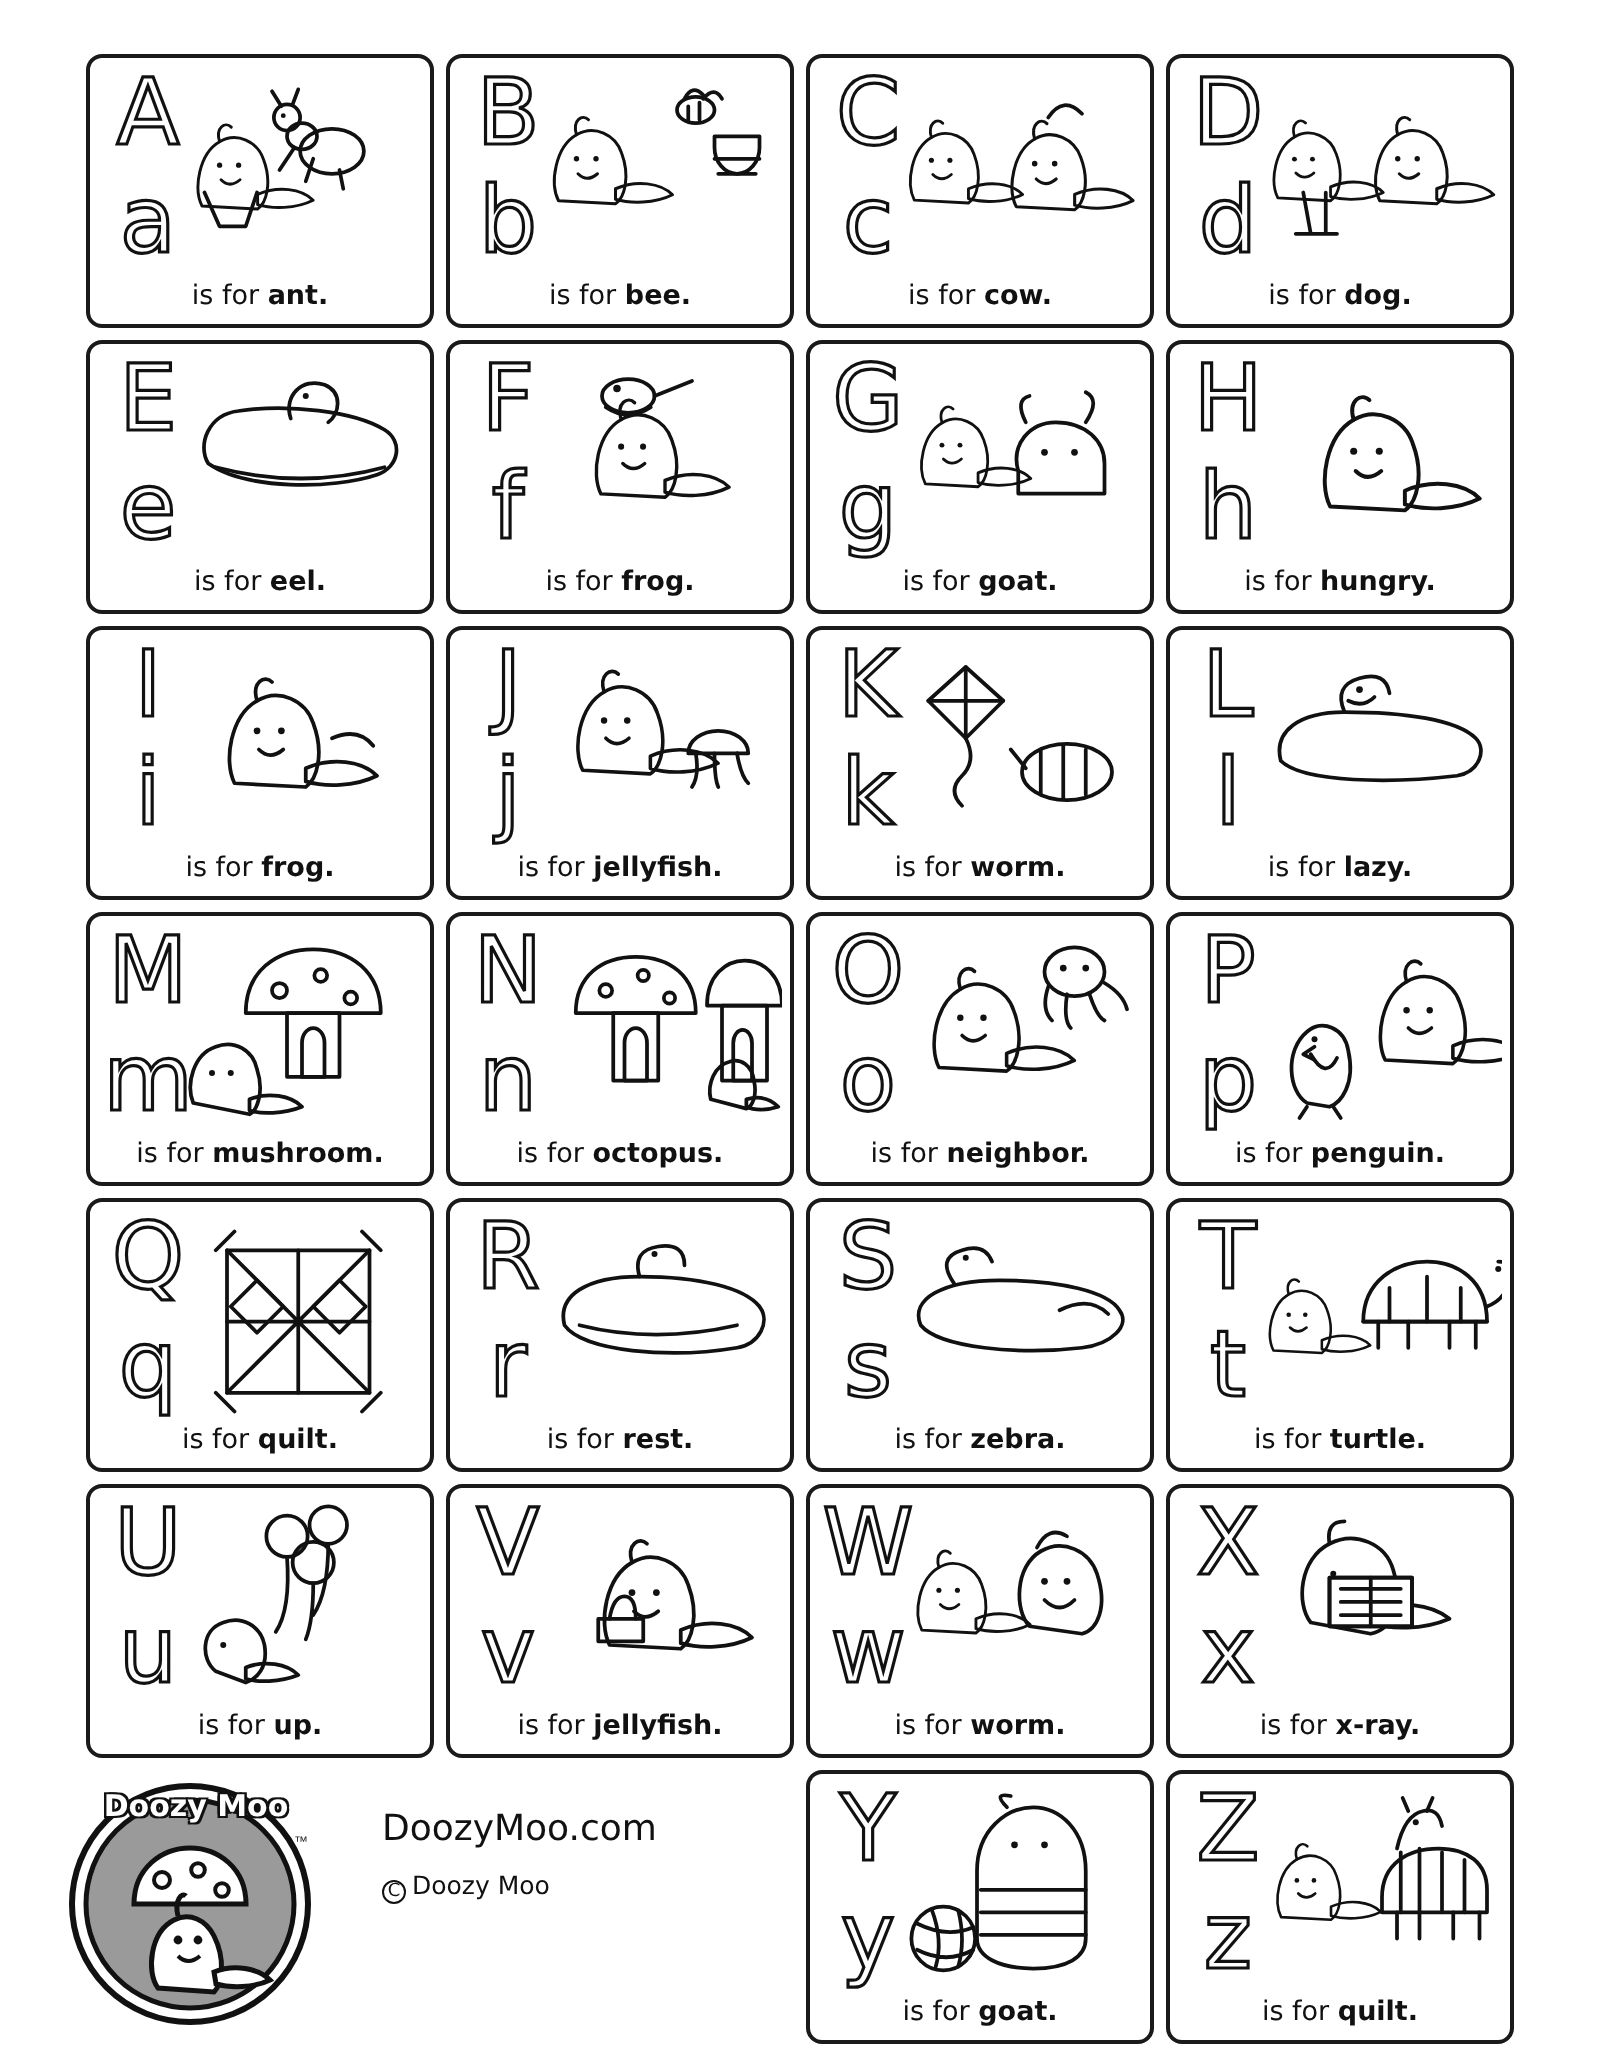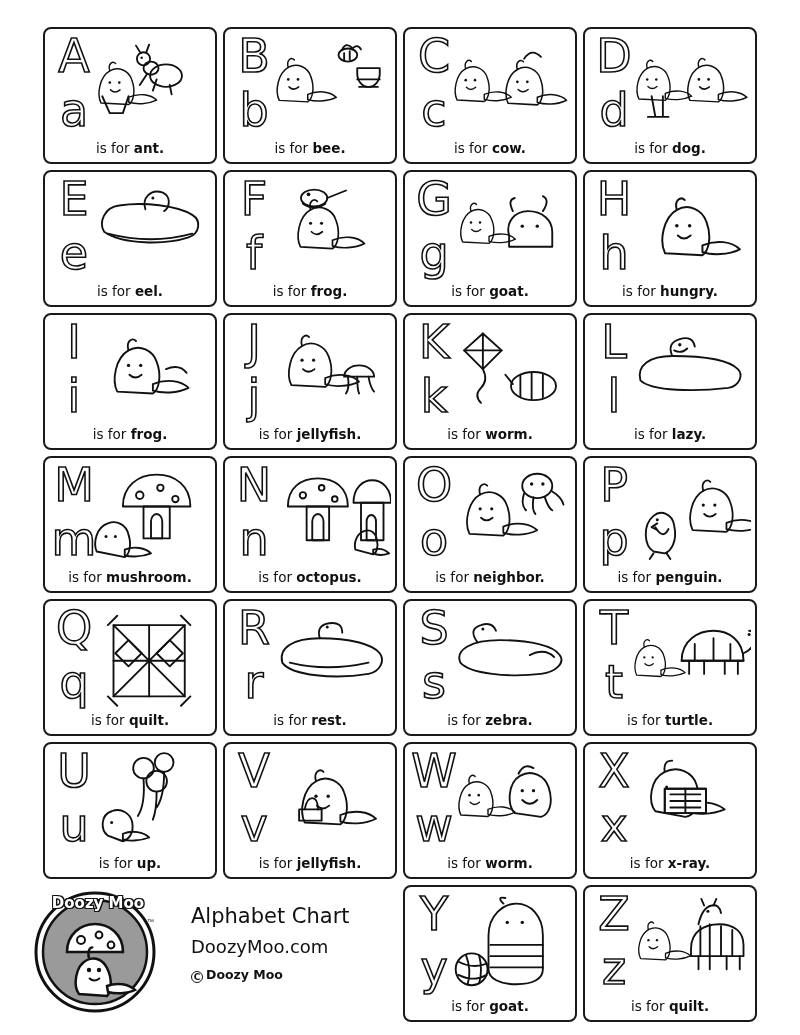--- a/index.html
+++ b/index.html
@@ -152,21 +152,20 @@
     font-family: "DejaVu Sans", sans-serif;
     font-size: 18px;
     color: #111;
     margin: 0 0 10px 0;
   }
   .chart-copy {
     font-family: "DejaVu Sans", sans-serif;
     font-size: 12.5px;
     color: #111;
     margin: 0;
-    font-weight: bold;
   }
   .copy-sym {
     display: inline-block;
     width: 12px; height: 12px;
     border: 1px solid #111;
     border-radius: 50%;
     font-size: 9px;
     line-height: 10px;
     text-align: center;
     margin-right: 3px;
@@ -851,21 +850,20 @@
         <path d="M56 68 C54 60 58 56 60 58" fill="none" stroke="#111" stroke-width="2.5"></path>
         <circle cx="56" cy="80" r="2.2" fill="#111"></circle>
         <circle cx="66" cy="80" r="2.2" fill="#111"></circle>
         <path d="M56 88 Q61 93 67 88" fill="none" stroke="#111" stroke-width="2"></path>
       </svg>
     </div>
     <div class="logo-wordmark">Doozy Moo</div>
     <div class="logo-tm">™</div>
 
     <div class="title-area">
-      <div class="chart-title">Alphabet Chart</div>
       <div class="chart-site">DoozyMoo.com</div>
       <div class="chart-copy">
         <span class="copy-sym">C</span><span>Doozy Moo</span>
       </div>
     </div>
   </div>
 
 </div>
 
 </body></html>

